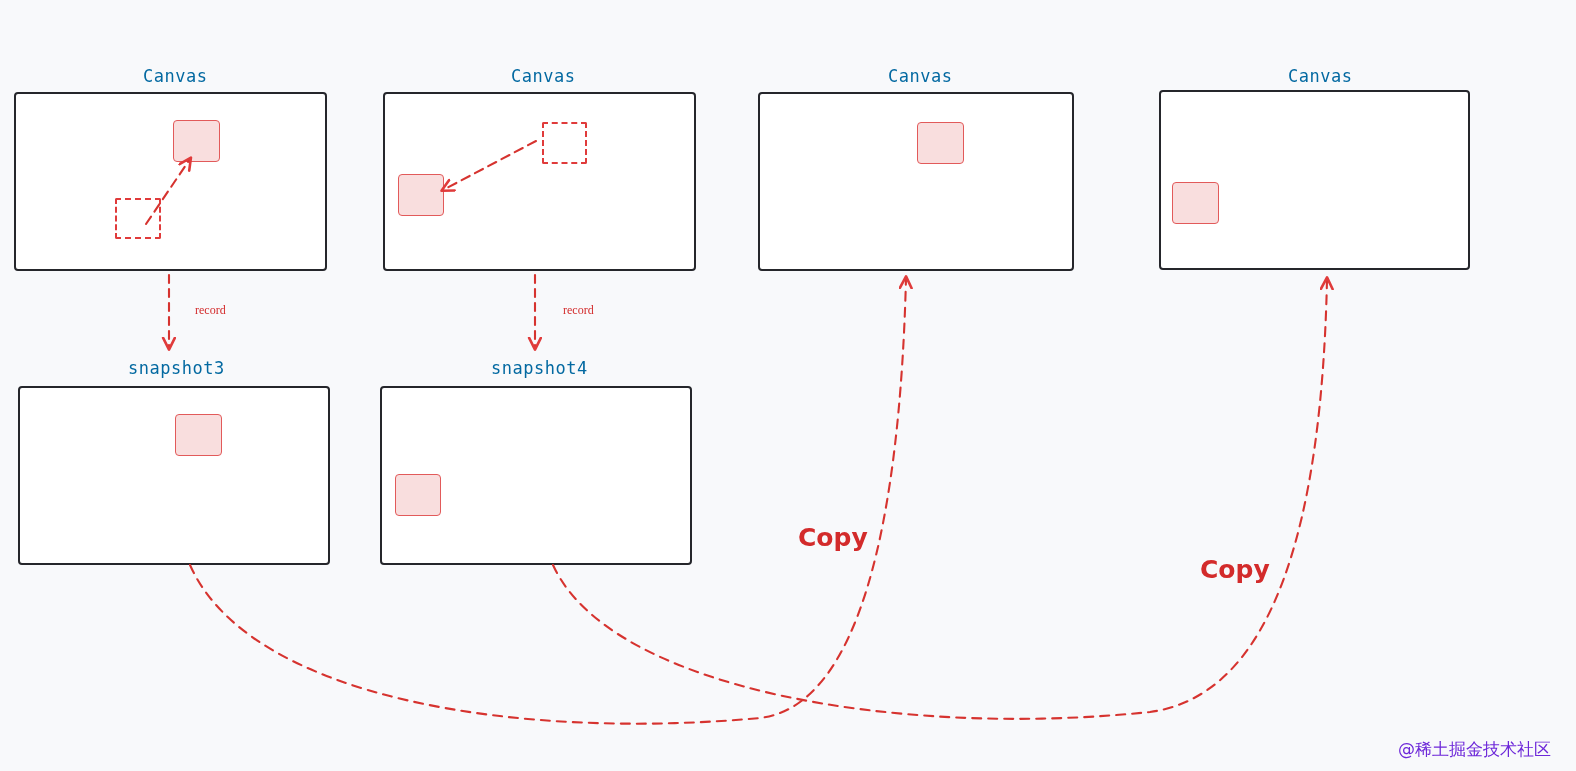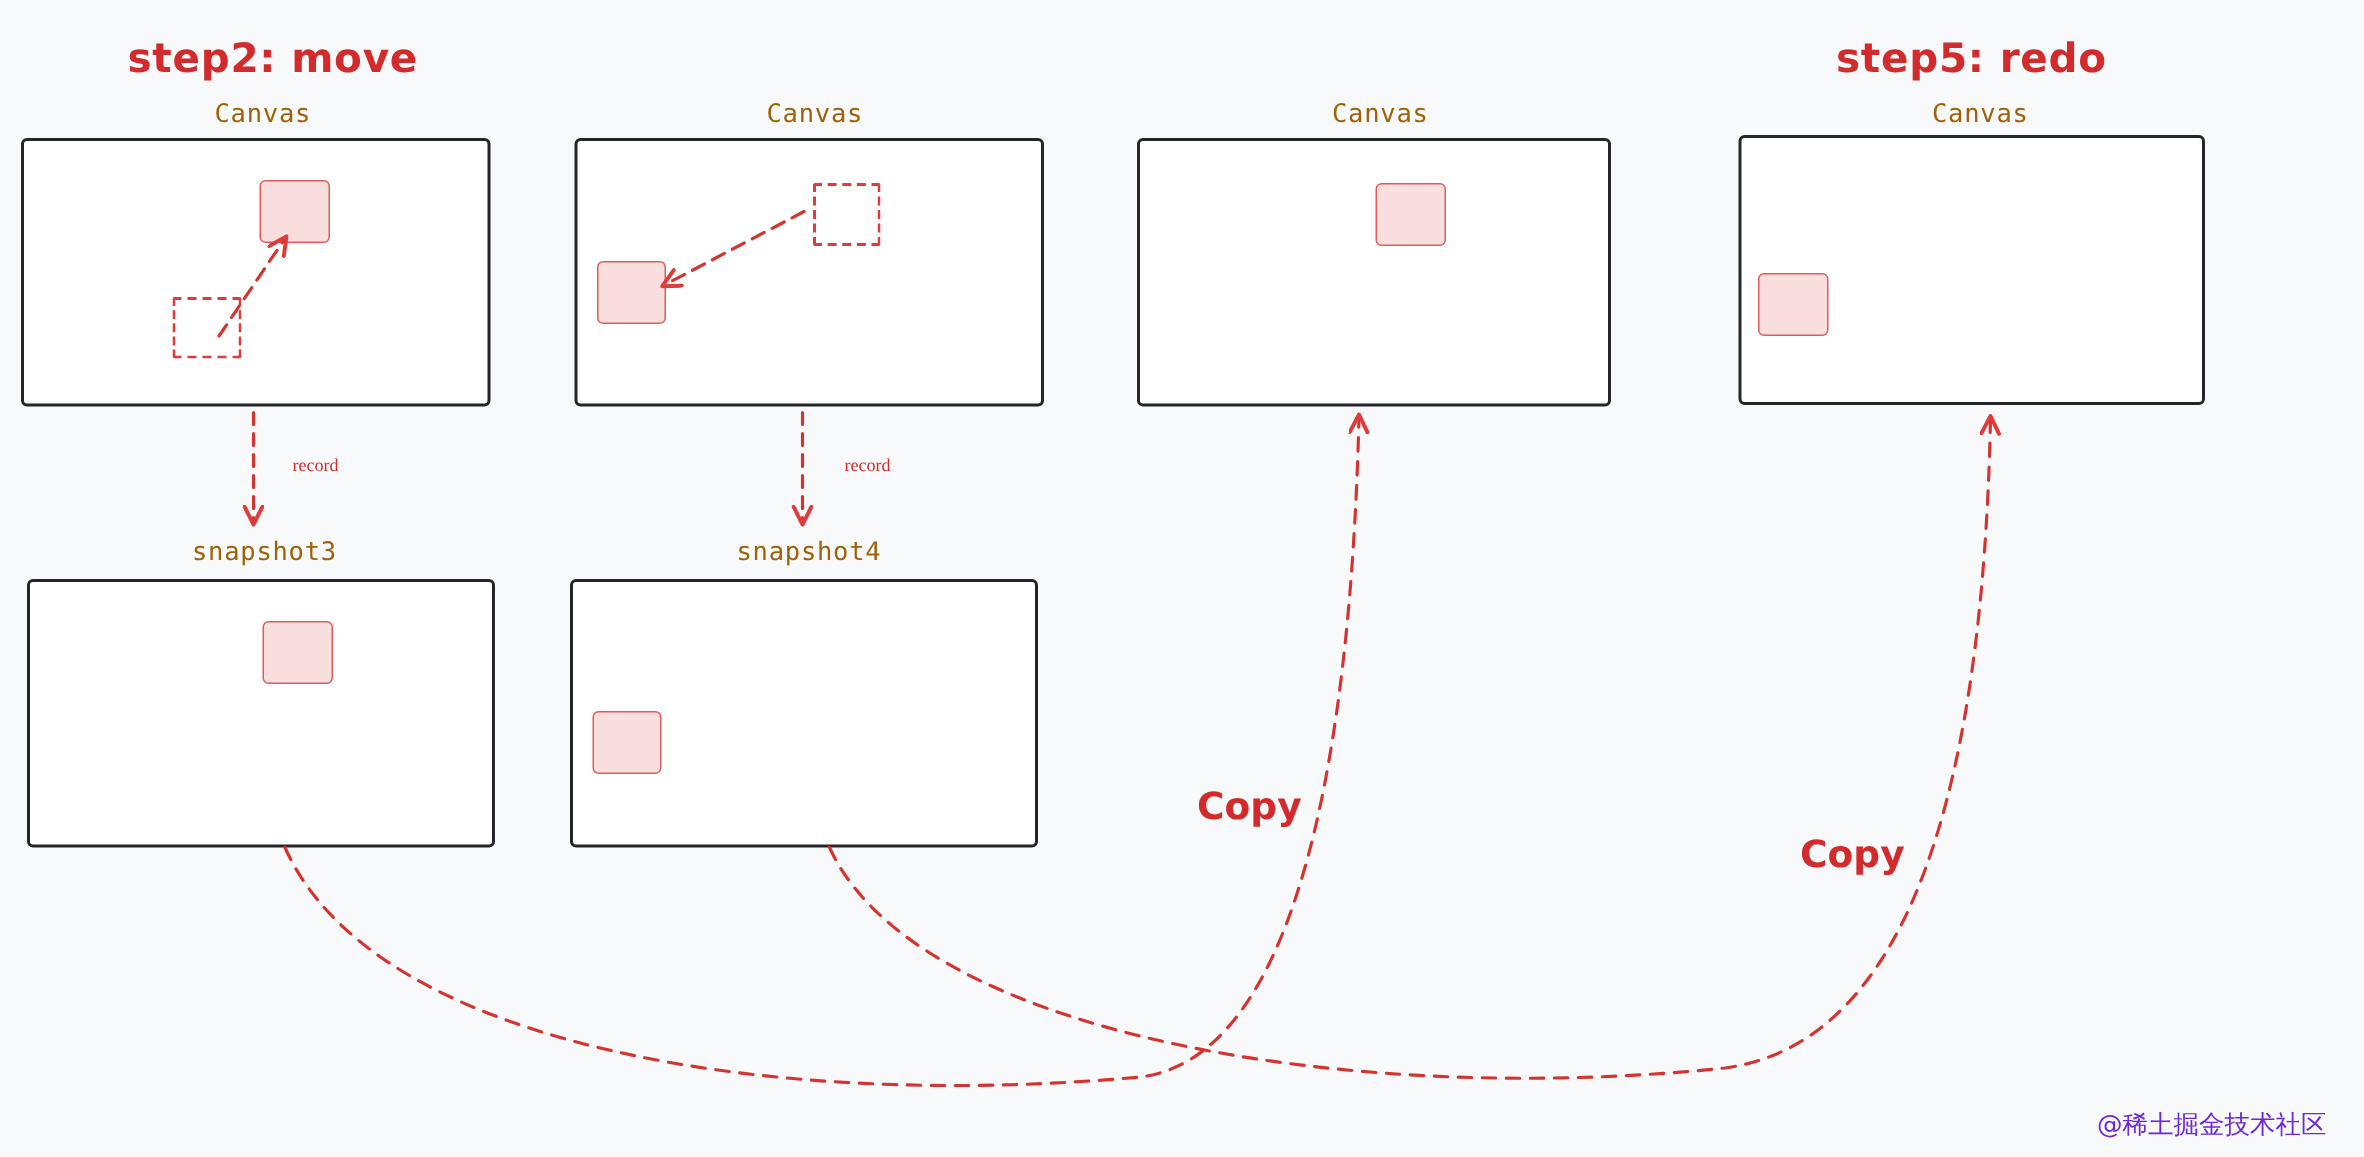--- a/index.html
+++ b/index.html
@@ -19,21 +19,21 @@
     position: absolute;
     color: #d32b2b;
     font-size: 27px;
     font-weight: bold;
     letter-spacing: 0.5px;
     white-space: nowrap;
     font-family: "DejaVu Sans", sans-serif;
   }
   .box-label {
     position: absolute;
-    color: #a16207;
+    color: #0369a1;
     font-size: 17px;
     white-space: nowrap;
     font-family: "DejaVu Sans Mono", monospace;
     letter-spacing: 0.5px;
   }
   .frame {
     position: absolute;
     border: 2.5px solid #25262b;
     border-radius: 4px;
     background: #ffffff;
@@ -82,21 +82,20 @@
     width: 1576px;
     height: 771px;
     pointer-events: none;
   }
 </style>
 </head>
 <body>
 
 <div id="stage">
 
-  <div class="step-title" style="left:85px; top:24px;">step2: move</div>
 
   <div class="box-label" style="left:143px; top:66px;">Canvas</div>
 
   <div class="frame" style="left:14px; top:92px; width:313px; height:179px;">
     <div class="shape-solid" style="left:157px; top:26px; width:47px; height:42px;"></div>
     <div class="shape-ghost" style="left:99px; top:104px; width:46px; height:41px;"></div>
   </div>
 
   <div class="edge-label" style="left:195px; top:303px;">record</div>
 
@@ -124,21 +123,20 @@
 
 
   <div class="box-label" style="left:888px; top:66px;">Canvas</div>
 
   <div class="frame" style="left:758px; top:92px; width:316px; height:179px;">
     <div class="shape-solid" style="left:157px; top:28px; width:47px; height:42px;"></div>
   </div>
 
   <div class="copy-label" style="left:798px; top:523px;">Copy</div>
 
-  <div class="step-title" style="left:1224px; top:24px;">step5: redo</div>
 
   <div class="box-label" style="left:1288px; top:66px;">Canvas</div>
 
   <div class="frame" style="left:1159px; top:90px; width:311px; height:180px;">
     <div class="shape-solid" style="left:11px; top:90px; width:47px; height:42px;"></div>
   </div>
 
   <div class="copy-label" style="left:1200px; top:555px;">Copy</div>
 
   <svg class="overlay" viewBox="0 0 1576 771">

